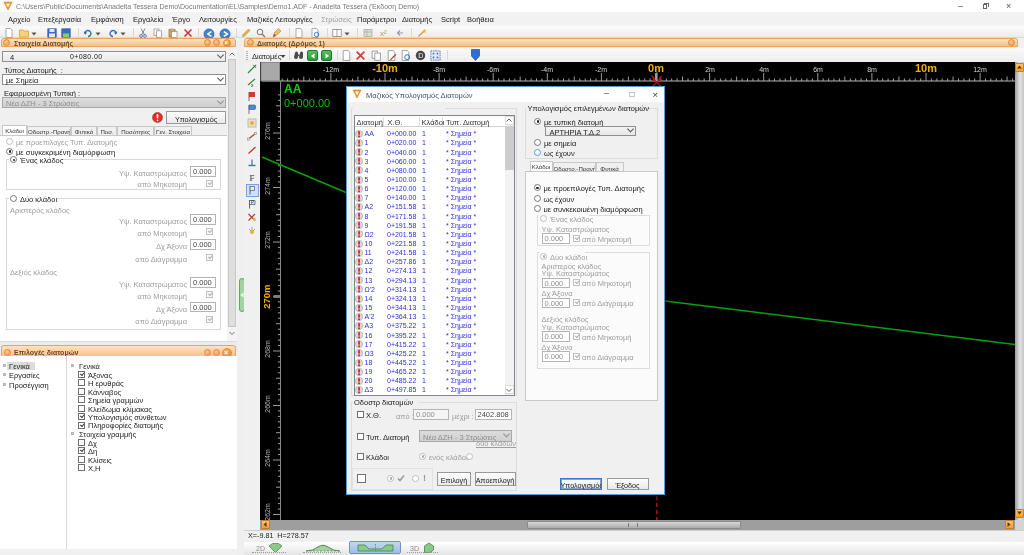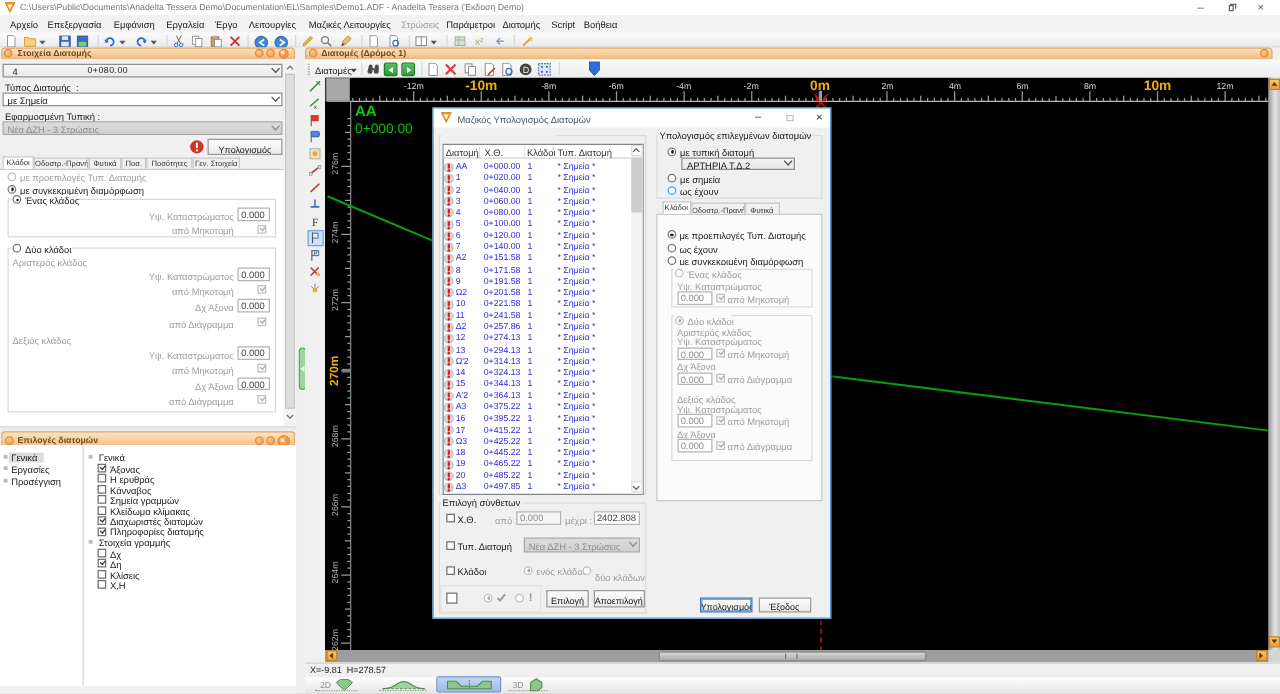--- a/index.html
+++ b/index.html
@@ -267,21 +267,21 @@
     <div class="tb" style="left:88px;top:370.5px;">Άξονας</div>
 <div class="chk" style="left:78px;top:379.0px;"></div>
     <div class="tb" style="left:88px;top:379.0px;">Η ερυθράς</div>
 <div class="chk" style="left:78px;top:387.5px;"></div>
     <div class="tb" style="left:88px;top:387.5px;">Κάνναβος</div>
 <div class="chk" style="left:78px;top:396.0px;"></div>
     <div class="tb" style="left:88px;top:396.0px;">Σημεία γραμμών</div>
 <div class="chk" style="left:78px;top:404.5px;"></div>
     <div class="tb" style="left:88px;top:404.5px;">Κλείδωμα κλίμακας</div>
 <div class="chk on" style="left:78px;top:413.0px;"></div>
-    <div class="tb" style="left:88px;top:413.0px;">Διαχωριστές διατομών</div>
+    <div class="tb" style="left:88px;top:413.0px;">Υπολογισμός σύνθετων</div>
 <div class="chk on" style="left:78px;top:421.5px;"></div>
     <div class="tb" style="left:88px;top:421px;">Πληροφορίες διατομής</div>
 <div class="abs" style="left:71px;top:432px;width:3px;height:3px;background:#b8b8b8;"></div>
 <div class="tb" style="left:79px;top:430px;">Στοιχεία γραμμής</div>
 <div class="chk" style="left:78px;top:438.5px;"></div>
     <div class="tb" style="left:88px;top:438.5px;">Δχ</div>
 <div class="chk on" style="left:78px;top:447.0px;"></div>
     <div class="tb" style="left:88px;top:447.0px;">Δη</div>
 <div class="chk" style="left:78px;top:455.5px;"></div>
     <div class="tb" style="left:88px;top:455.5px;">Κλίσεις</div>
@@ -807,39 +807,39 @@
 <svg class="abs" style="left:506px;top:118px" width="6" height="5" viewBox="0 0 6 5">
       <path d="M0.5 3.5 L3 1 L5.5 3.5" fill="none" stroke="#606060" stroke-width="1"></path>
     </svg>
 <div class="abs" style="left:504.5px;top:385px;width:9px;height:9px;background:#fdfdfd;border:1px solid #dcdcdc;"></div>
 <svg class="abs" style="left:506px;top:388px" width="6" height="5" viewBox="0 0 6 5">
       <path d="M0.5 1 L3 3.5 L5.5 1" fill="none" stroke="#606060" stroke-width="1"></path>
     </svg>
 <div class="abs" style="left:504.5px;top:126px;width:9px;height:44px;background:#cdcdcd;"></div>
 <div class="gb2" style="left:351px;top:401.5px;width:166px;height:89.5px;"></div>
 <div class="abs" style="left:353px;top:398px;width:66px;height:8px;background:#f0f0f0;"></div>
-<div class="tb" style="left:354px;top:398px;">Επιλογή σύνθετων</div>
+<div class="tb" style="left:354px;top:398px;">Οδοστρ διατομών</div>
 <div class="chk" style="left:357px;top:411px;"></div>
     <div class="tb" style="left:366px;top:411px;">Χ.Θ.</div>
 <div class="tb gray" style="left:396px;top:411.5px;">από :</div>
 <div class="inp" style="left:413px;top:409px;width:36px;height:11px;color:#8f8f8f;background:#f5f5f5;">0.000</div>
 <div class="tb gray" style="left:452px;top:411.5px;">μέχρι :</div>
 <div class="inp" style="left:474.5px;top:409px;width:37px;height:11px;">2402.808</div>
 <div class="chk" style="left:357px;top:432.5px;"></div>
     <div class="tb" style="left:366px;top:432.5px;">Τυπ. Διατομή</div>
 <div class="combo dis" style="left:419px;top:430px;width:93px;height:11.5px;background:linear-gradient(#dcdcdc,#d0d0d0);">
       <span class="arr"></span>
     </div>
 <div class="tb" style="left:423px;top:432.5px;color:#8f8f8f;">Νέα ΔΖΗ - 3 Στρώσεις</div>
 <div class="chk" style="left:357px;top:452.5px;"></div>
     <div class="tb" style="left:366px;top:452.5px;">Κλάδοι</div>
 <div class="radio dison" style="left:419px;top:452.5px;"></div>
     <div class="tb gray" style="left:429px;top:452.5px;">ενός κλάδου</div>
 <div class="radio dis" style="left:466px;top:452.5px;"></div>
-    <div class="tb gray" style="left:476px;top:458px;">δύο κλάδων</div>
+    <div class="tb gray" style="left:476px;top:439px;text-decoration:underline;">δύο κλάδων</div>
 <div class="abs" style="left:352px;top:467.5px;width:81px;height:22.5px;border:1px solid #e2e2e2;"></div>
 <div class="chk" style="left:356.5px;top:474px;width:9px;height:9px;"></div>
 <div class="radio dison" style="left:387px;top:474.5px;"></div>
 <svg class="abs" style="left:397px;top:474px" width="8" height="8" viewBox="0 0 8 8">
       <path d="M1 4.5 L3 6.5 L7 1.5" stroke="#9a9a9a" stroke-width="1.6" fill="none"></path>
     </svg>
 <div class="radio dis" style="left:412px;top:474.5px;"></div>
 <div class="tb" style="left:423px;top:472.5px;color:#9a9a9a;font-size:9px;font-weight:bold;">!</div>
 <div class="btn" style="left:437px;top:472px;width:34px;height:13.5px;padding-top:3px;">Επιλογή</div>
 <div class="btn" style="left:474.5px;top:472px;width:41px;height:13.5px;padding-top:3px;">Αποεπιλογή</div>

